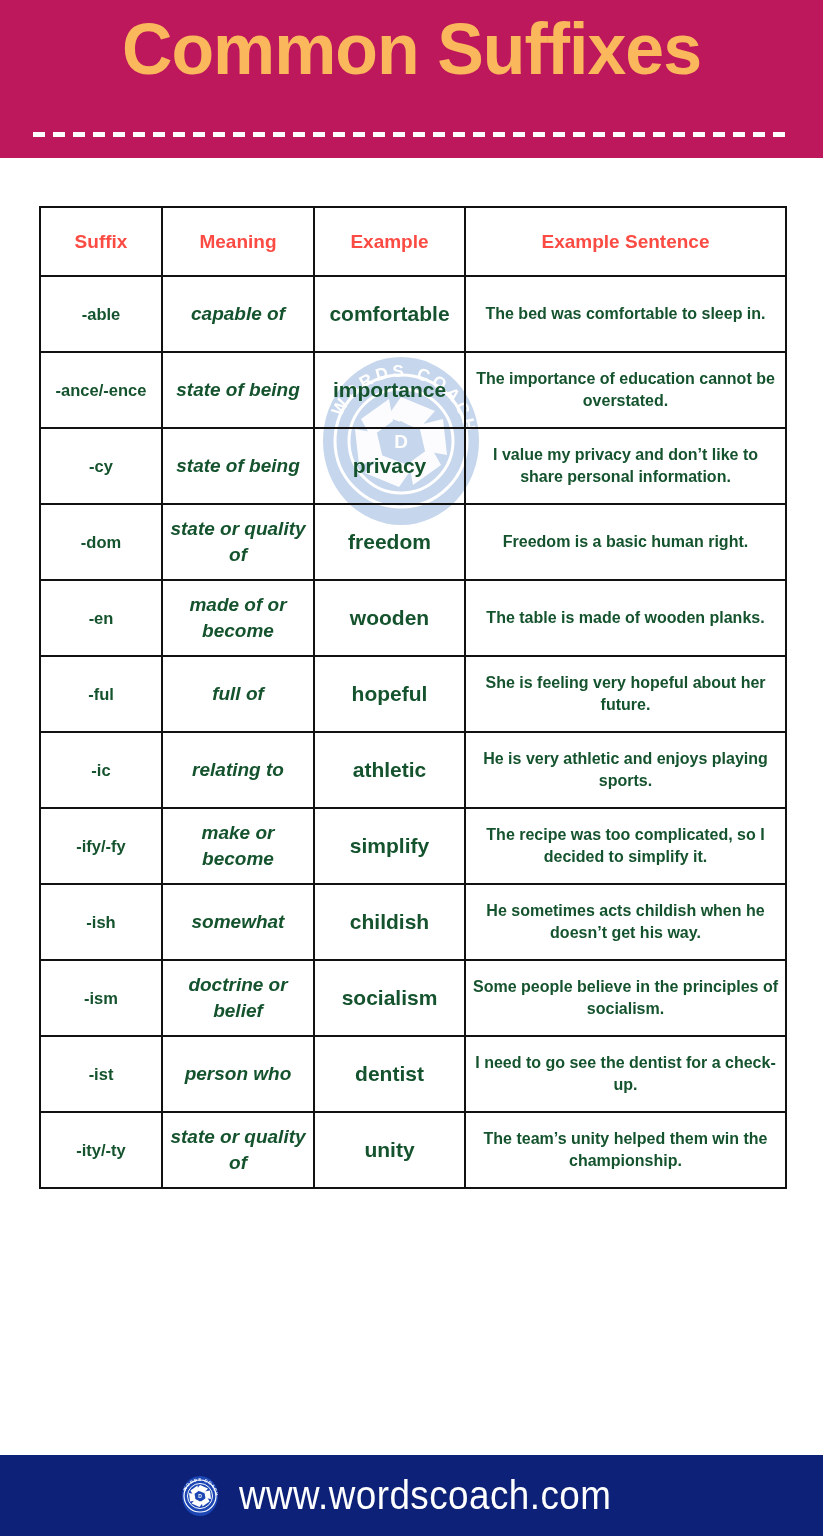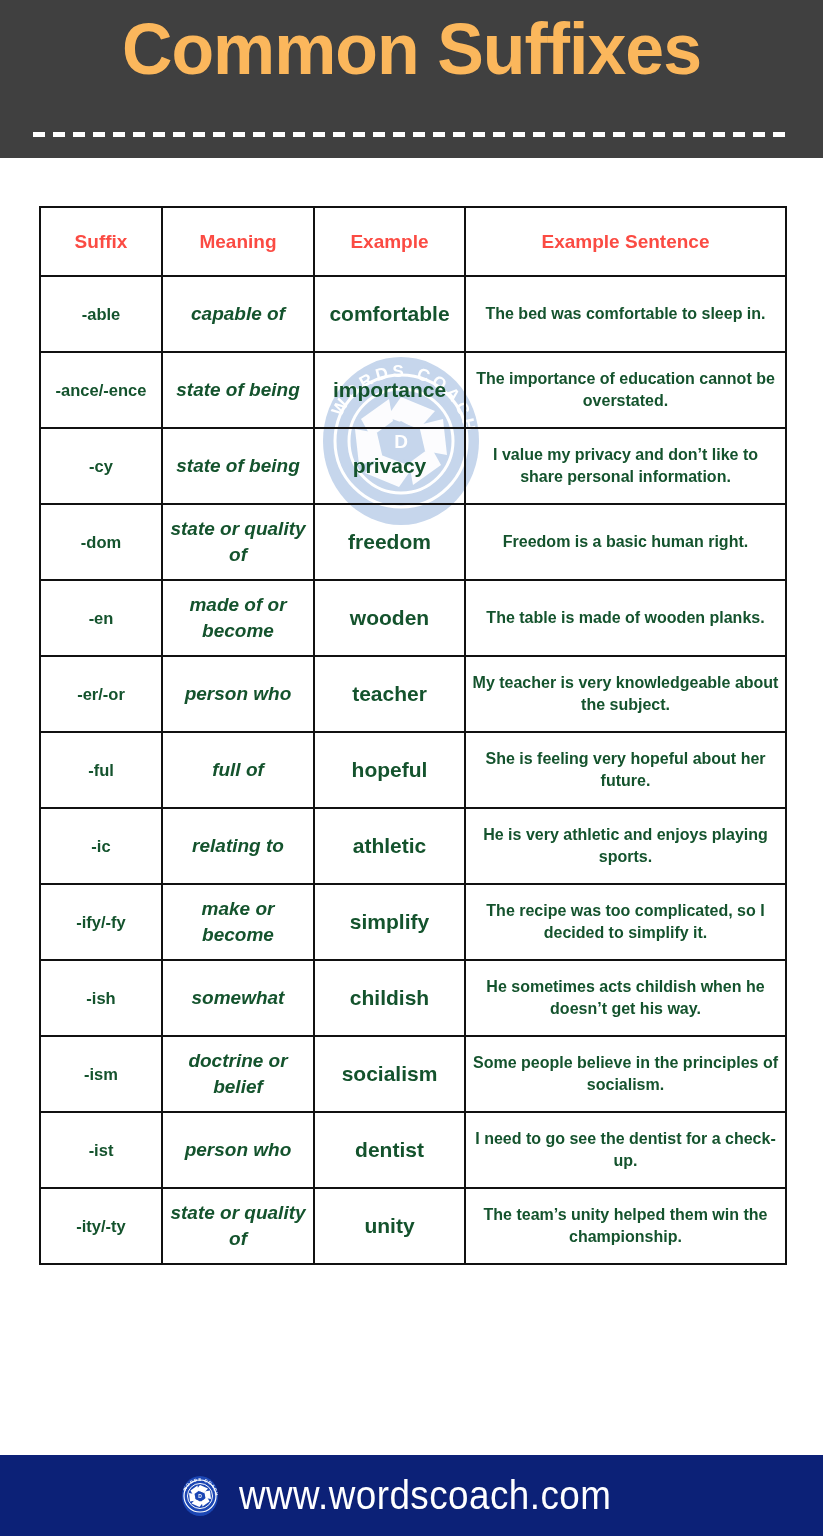--- a/index.html
+++ b/index.html
@@ -15,21 +15,21 @@
     position: relative;
   }
 
   
   .header {
     position: absolute;
     left: 0;
     top: 0;
     width: 823px;
     height: 158px;
-    background: #404040;
+    background: #be185d;
     box-sizing: border-box;
     padding-left: 36px;
   }
   .header-title {
     position: absolute;
     left: 0;
     top: 12px;
     width: 823px;
     text-align: center;
     color: #fbb75c;
@@ -220,26 +220,20 @@
           <td class="cell-suffix">-dom</td>
           <td class="cell-meaning">state or quality of</td>
           <td class="cell-example">freedom</td>
           <td class="cell-sentence">Freedom is a basic human right.</td>
         </tr>
         <tr>
           <td class="cell-suffix">-en</td>
           <td class="cell-meaning">made of or become</td>
           <td class="cell-example">wooden</td>
           <td class="cell-sentence">The table is made of wooden planks.</td>
-        </tr>
-        <tr>
-          <td class="cell-suffix">-er/-or</td>
-          <td class="cell-meaning">person who</td>
-          <td class="cell-example">teacher</td>
-          <td class="cell-sentence">My teacher is very knowledgeable about the subject.</td>
         </tr>
         <tr>
           <td class="cell-suffix">-ful</td>
           <td class="cell-meaning">full of</td>
           <td class="cell-example">hopeful</td>
           <td class="cell-sentence">She is feeling very hopeful about her future.</td>
         </tr>
         <tr>
           <td class="cell-suffix">-ic</td>
           <td class="cell-meaning">relating to</td>

